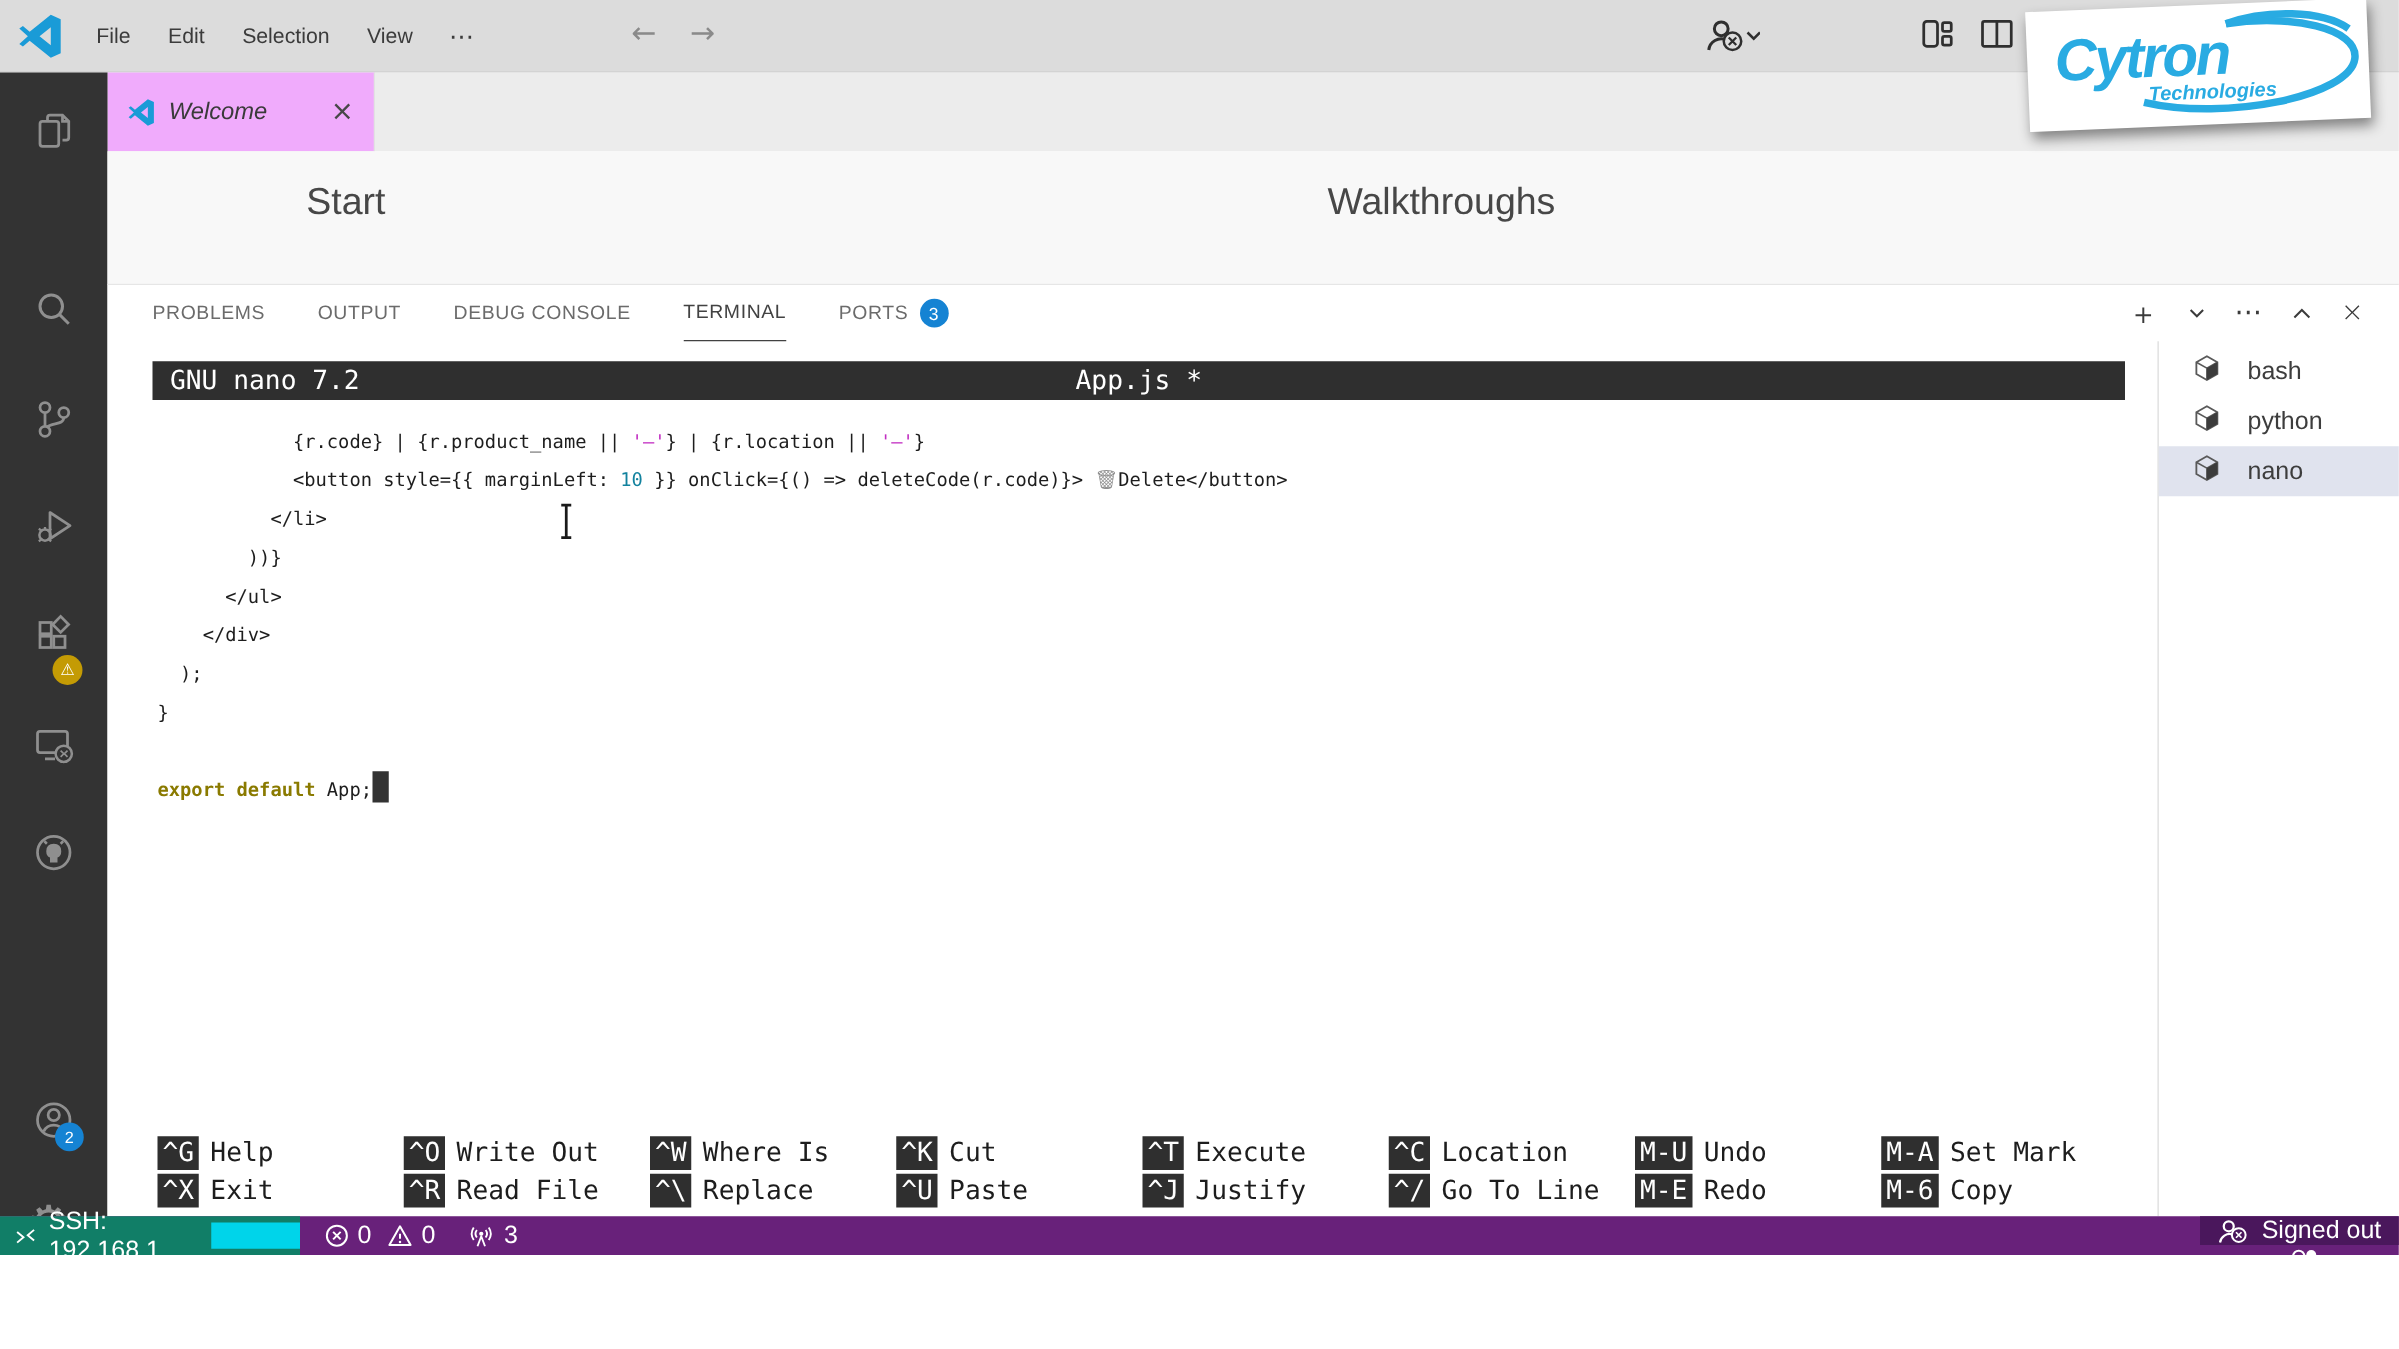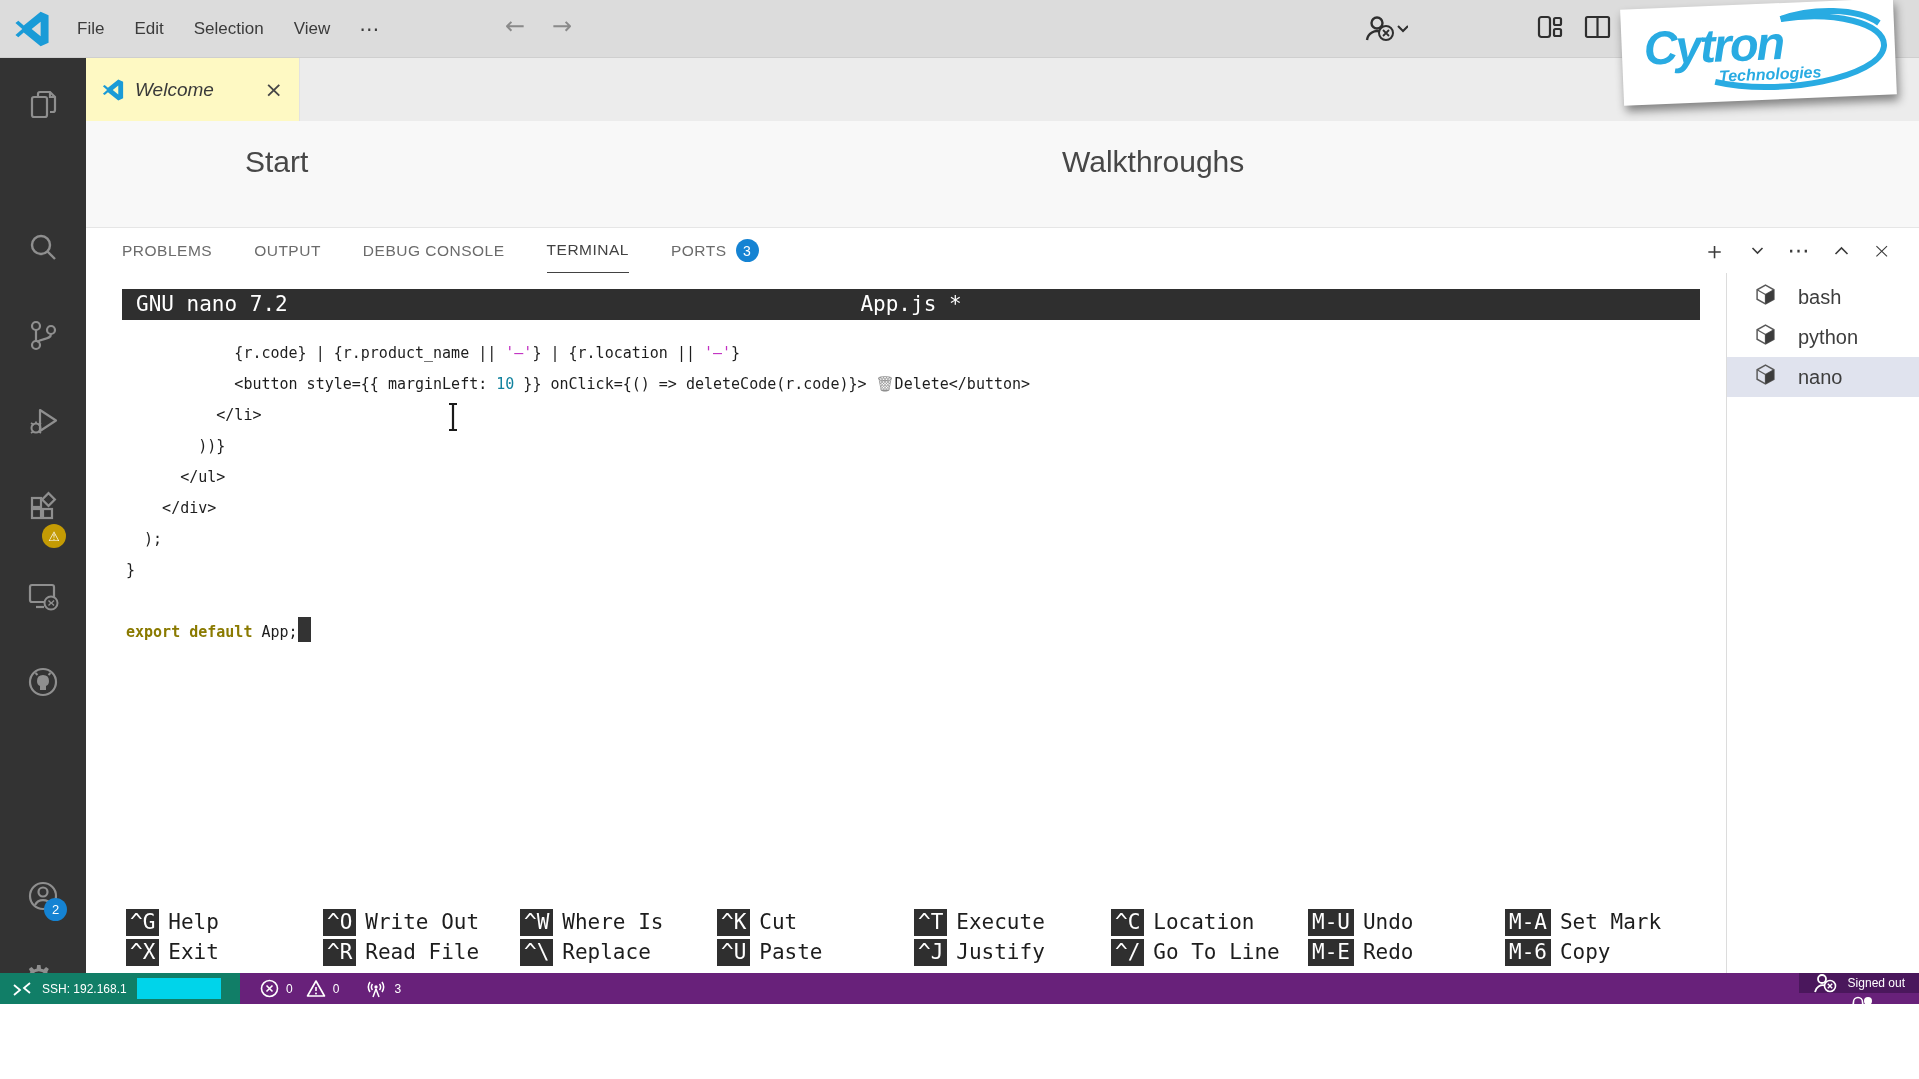--- a/index.html
+++ b/index.html
@@ -26,21 +26,21 @@
                background:#ffffff; transform:rotate(-2.4deg);
                box-shadow:2px 6px 10px rgba(0,0,0,.45); z-index:60; }
   .logo-brand { position:absolute; left:22px; top:12px; font-style:italic; font-weight:bold;
                 font-size:47px; color:#29abe2; letter-spacing:-2px; }
   .logo-sub { position:absolute; left:96px; top:62px; font-style:italic; font-weight:bold;
               font-size:16px; color:#29abe2; }
   .logo-swoosh { position:absolute; left:62px; top:2px; }
 
   
   .tabbar { position:absolute; left:86px; top:58px; width:1833px; height:63px; background:#ececec; }
-  .tab { width:214px; height:63px; background:#fef9c3; border-right:1px solid #e2e2e2;
+  .tab { width:214px; height:63px; background:#f0abfc; border-right:1px solid #e2e2e2;
          display:flex; align-items:center; gap:11px; padding:0 16px; }
   .tab-label { font-style:italic; font-size:19px; color:#3a3a3a; }
   .tab-close { margin-left:auto; font-size:22px; color:#474747; font-family:"DejaVu Sans", sans-serif; }
 
   
   .activitybar { position:absolute; left:0; top:58px; width:86px; height:915px; background:#333333; }
   .act-icon { position:absolute; left:25px; width:36px; height:36px; }
   .act-badge { position:absolute; border-radius:50%; color:#fff; display:flex;
                align-items:center; justify-content:center; }
   .gear-glyph { position:absolute; left:21px; font-size:40px; color:#8f8f8f;
@@ -88,21 +88,21 @@
   
   .term-sidebar { position:absolute; right:0; top:45px; bottom:0; width:193px;
                   border-left:1px solid #dcdcdc; padding-top:4px; }
   .term-item { height:40px; display:flex; align-items:center; gap:22px; padding-left:28px;
                font-size:20px; color:#3d3d3d; }
   .term-item.active { background:#e0e3ee; }
 
   
   .statusbar { position:absolute; left:0; top:973px; width:1919px; height:31px;
                background:#68217a; color:#ffffff; display:flex; align-items:center;
-               font-size:12px; }
+               font-size:20px; }
   .sb-remote { width:240px; height:31px; background:#117e67; display:flex; align-items:center;
                gap:10px; padding-left:12px; flex:none; }
   .redaction { width:84px; height:21px; background:#00d4ea; }
   .sb-group { display:flex; align-items:center; gap:7px; margin-left:20px; }
   .sb-right { margin-left:auto; display:flex; align-items:center; height:31px;flex-direction:column; }
   .sb-account { background:#4a175c; height:31px; display:flex; align-items:center;
                 gap:9px; padding:0 14px; }
   .sb-bell { position:relative; padding:0 18px 0 16px; height:31px; display:flex; align-items:center; }
   .bell-dot { position:absolute; right:14px; top:4px; width:8px; height:8px;
               border-radius:50%; background:#ffffff; }

